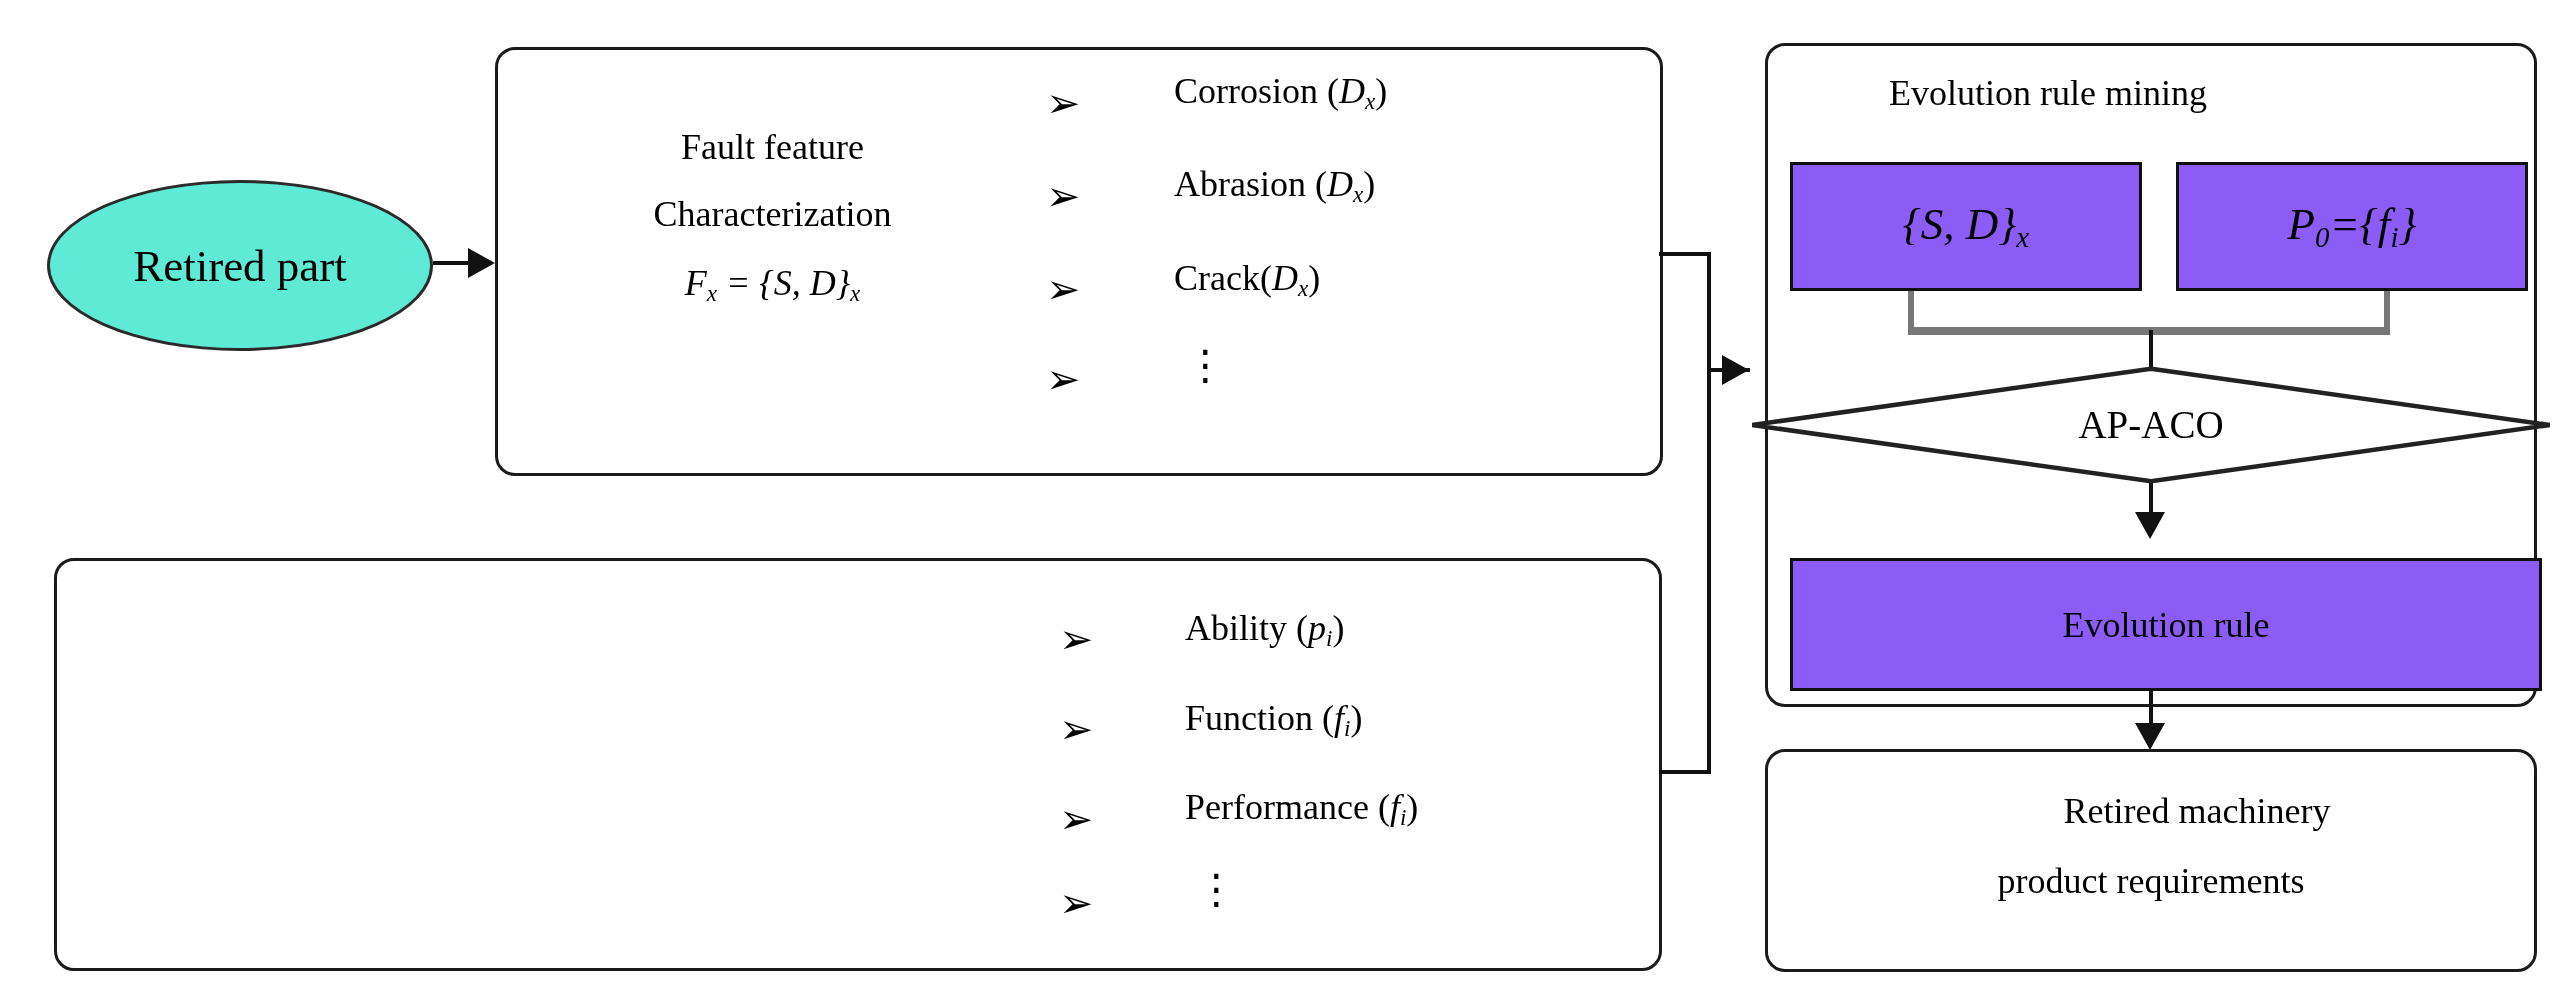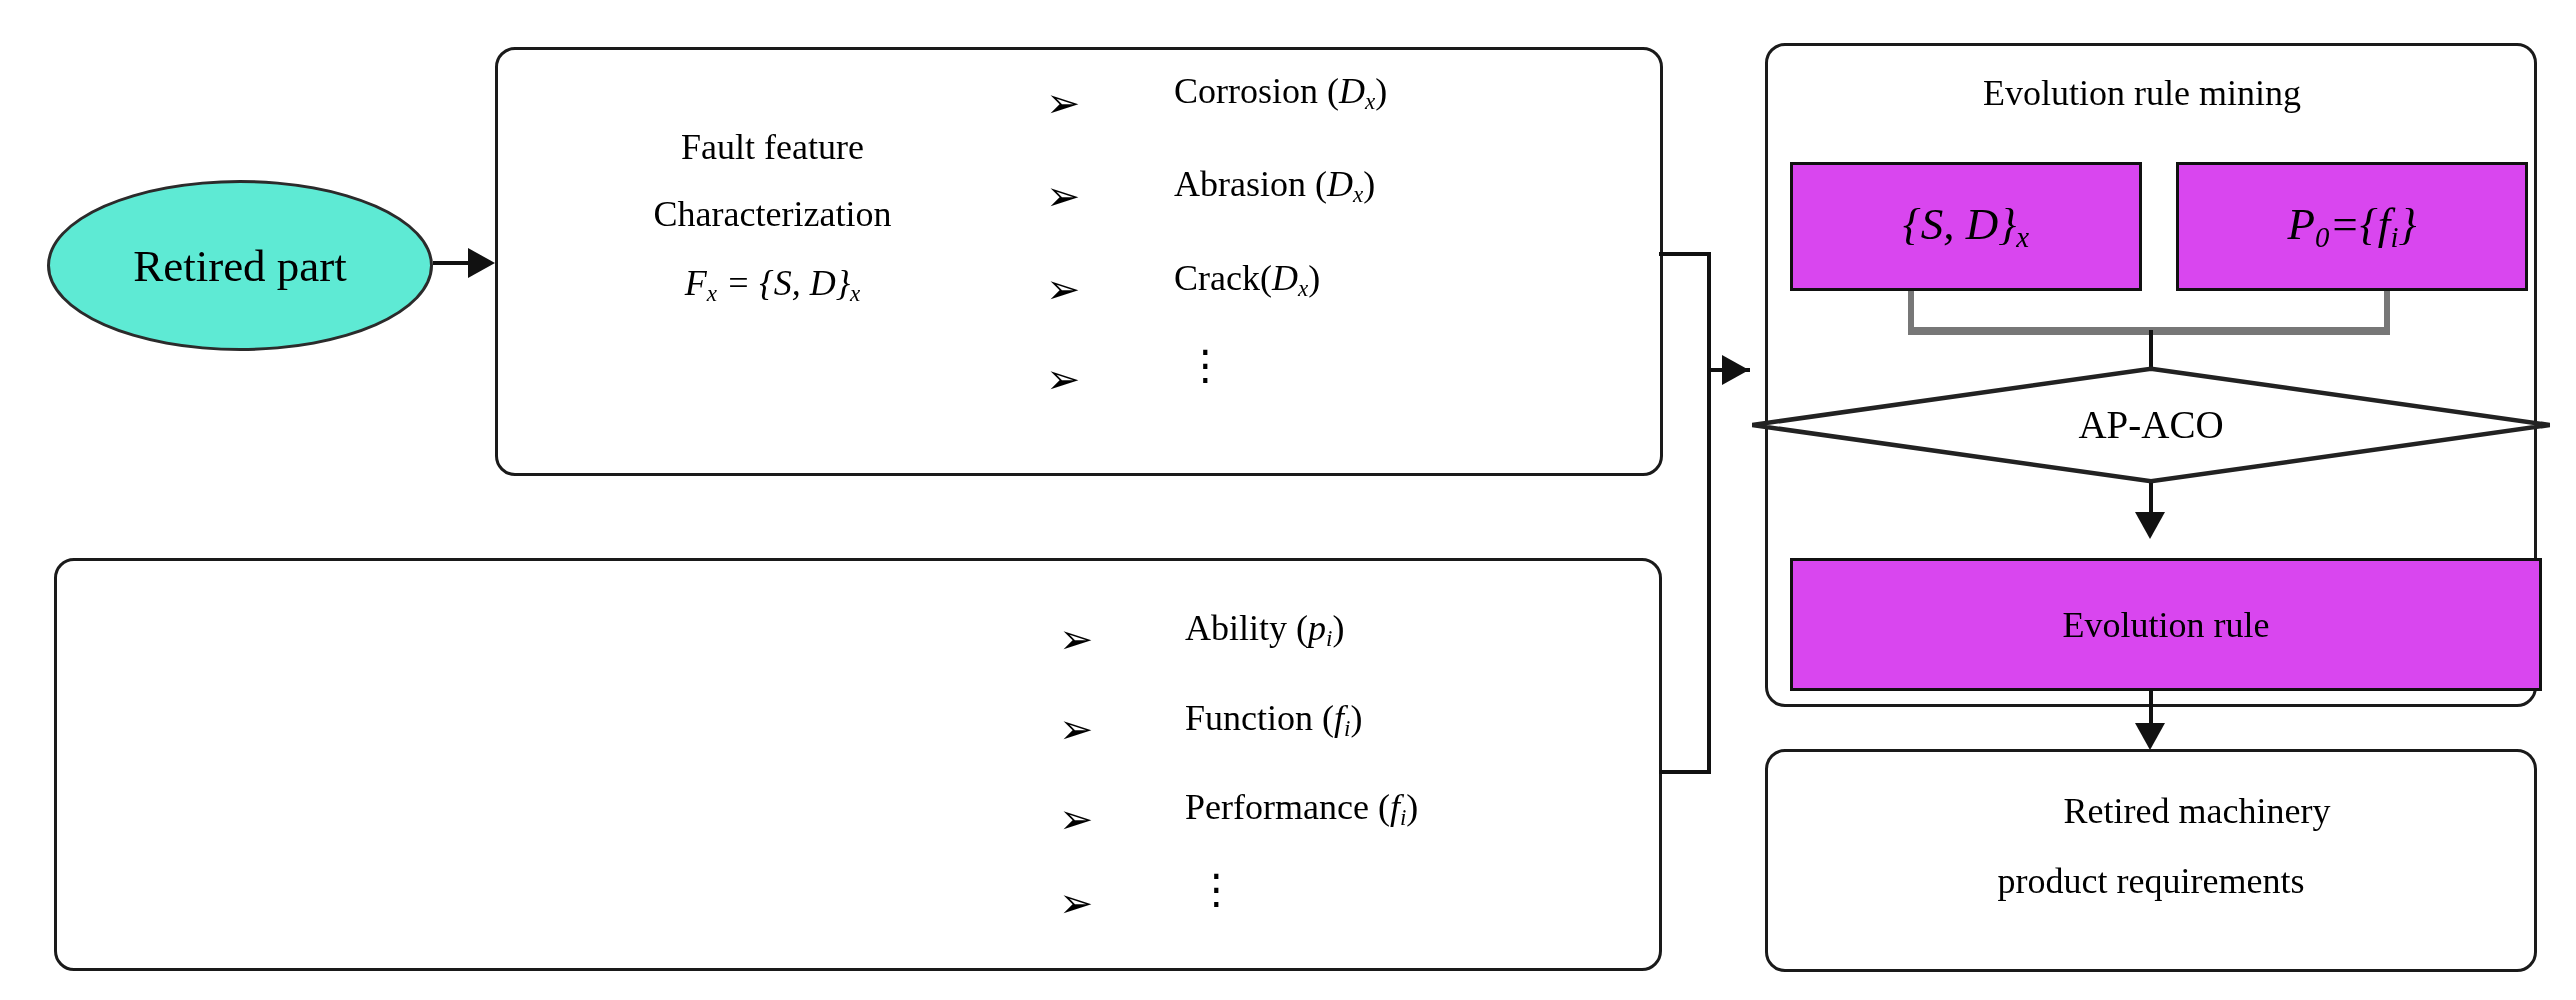--- a/index.html
+++ b/index.html
@@ -10,21 +10,21 @@
   .rbox{
     position:absolute;
     border:3.6px solid #1a1a1a;
     border-radius:20px;
     background:#fff;
     box-sizing:border-box;
   }
   .sqbox{
     position:absolute;
     border:3.6px solid #111;
-    background:#d946ef;
+    background:#8b5cf6;
     box-sizing:border-box;
     display:flex;align-items:center;justify-content:center;
   }
   .ellipse{
     position:absolute;
     border:3.6px solid #2b2b2b;
     border-radius:50%;
     background:#5eead4;
     box-sizing:border-box;
     display:flex;align-items:center;justify-content:center;
@@ -139,21 +139,21 @@
   <div class="vdots" style="left:1196px;top:869px;">⋮</div>
 
   <div class="hline" style="left:1659px;top:252px;width:52px;"></div>
   <div class="hline" style="left:1659px;top:770px;width:52px;"></div>
   <div class="vline" style="left:1707px;top:252px;height:521px;"></div>
   <div class="hline" style="left:1707px;top:368px;width:43px;"></div>
   <div class="arrow-r" style="left:1722px;top:355px;"></div>
 
   <div class="rbox" style="left:1765px;top:43px;width:772px;height:664px;"></div>
 
-  <div class="lbl ctr sz-xl" style="left:1756px;top:72px;width:772px;">Evolution  rule  mining</div>
+  <div class="lbl ctr sz-xl" style="left:1662px;top:72px;width:772px;">Evolution  rule  mining</div>
 
   <div class="sqbox" style="left:1790px;top:162px;width:352px;height:129px;">
     <span class="sz-lg">
       <span class="it">{S, D}</span><sub class="it">x</sub>
     </span>
   </div>
 
   <div class="sqbox" style="left:2176px;top:162px;width:352px;height:129px;">
     <span class="sz-lg">
       <span class="it">P</span><sub class="it">0</sub><span class="it">={f</span><sub class="it">i</sub><span class="it">}</span>

